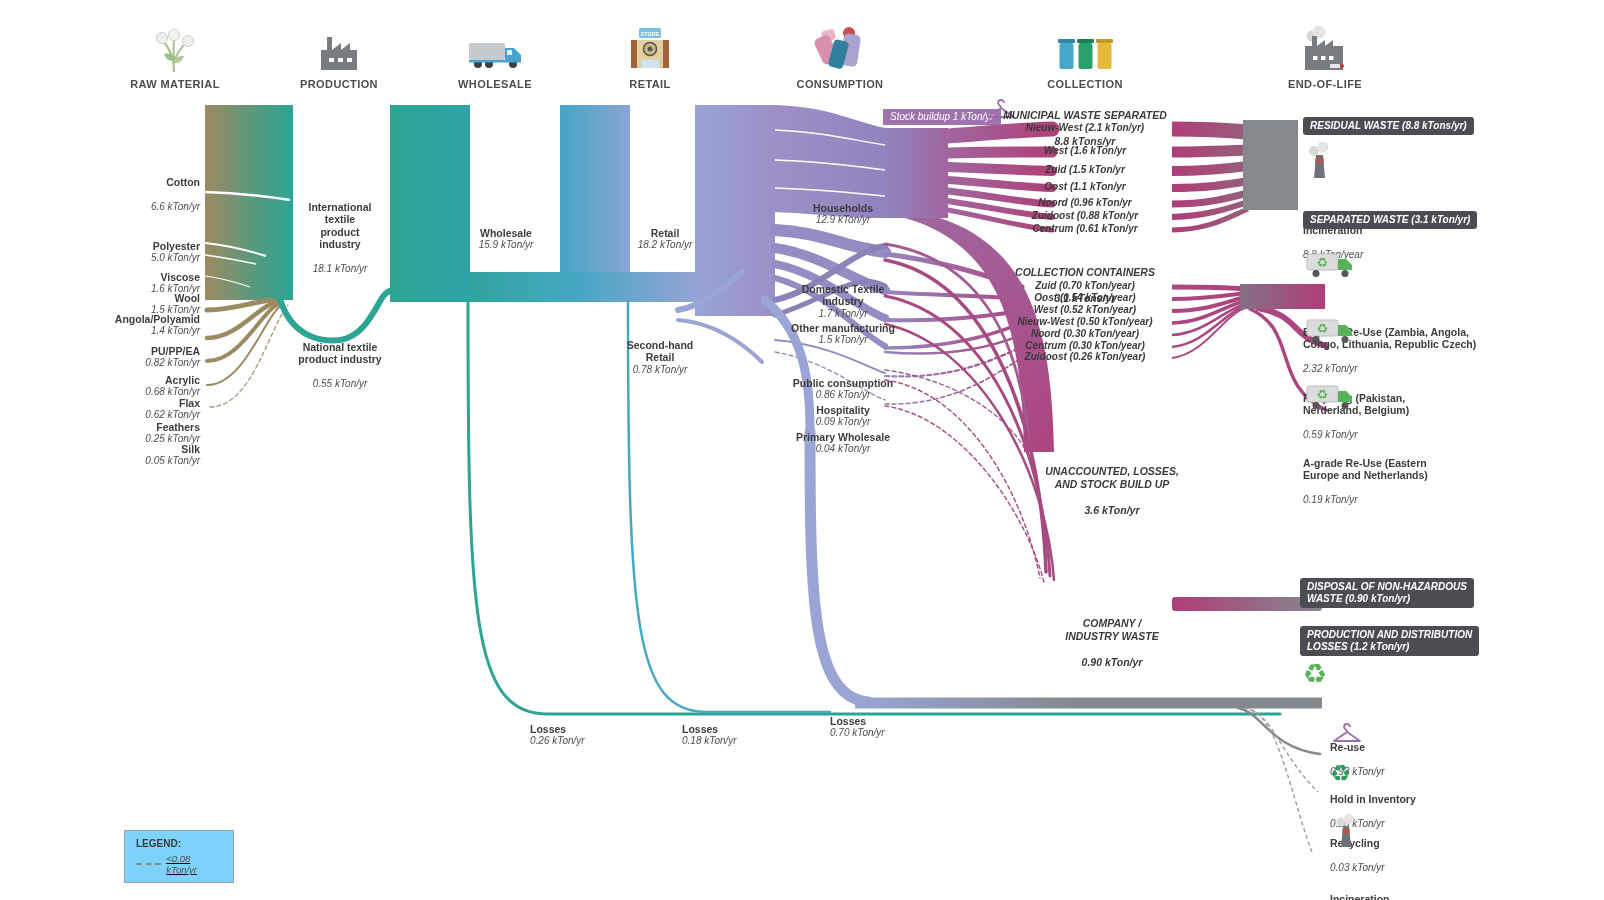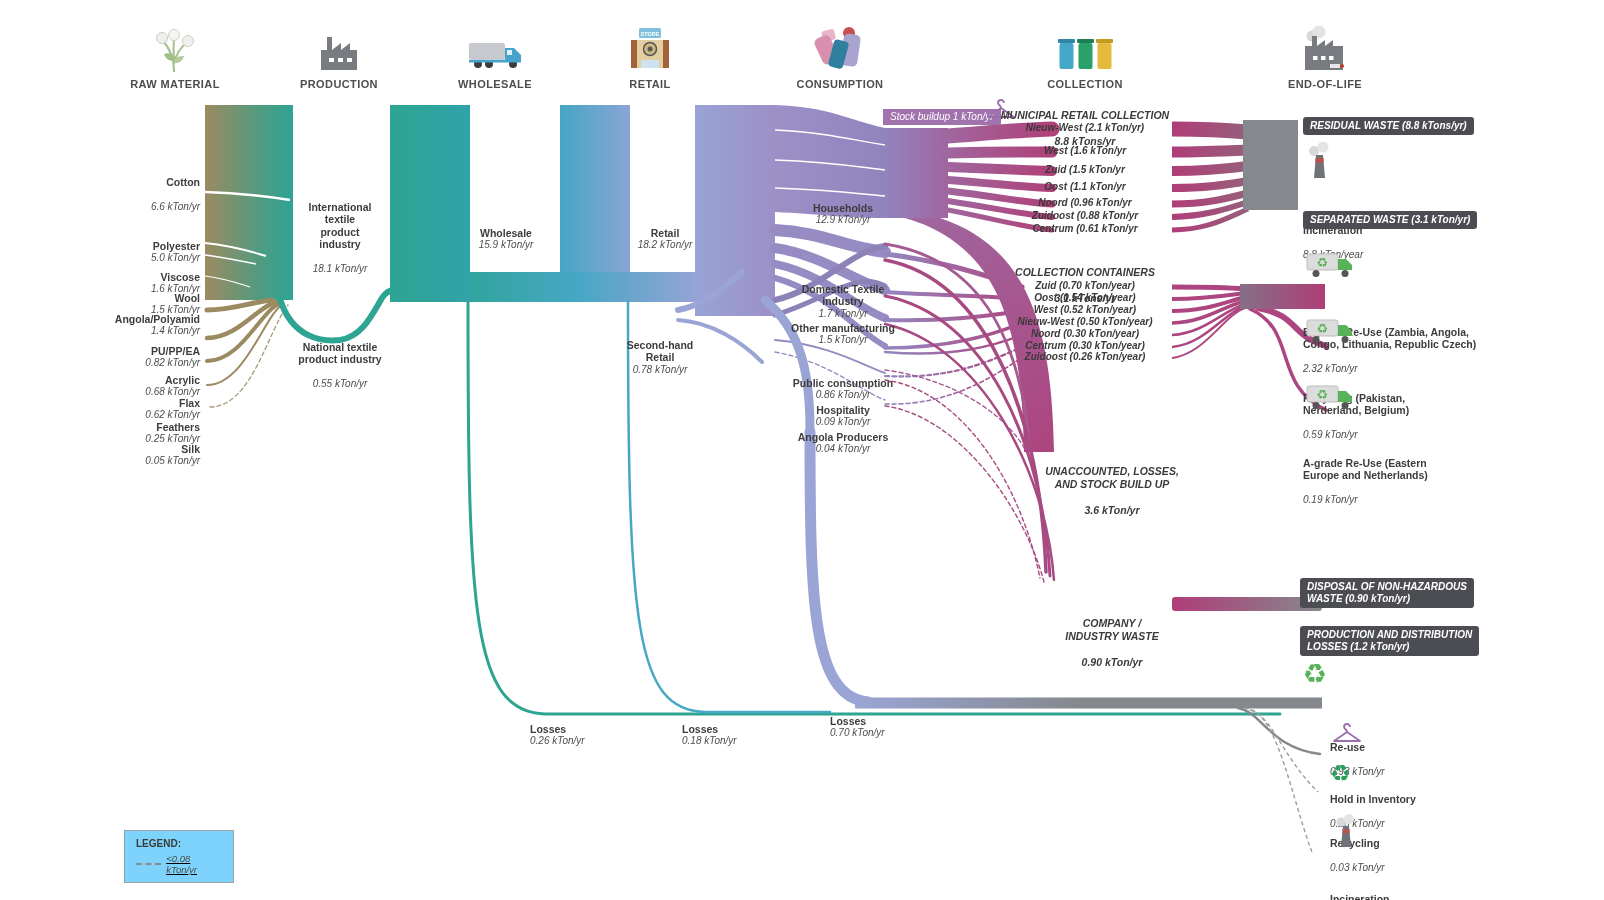--- a/index.html
+++ b/index.html
@@ -368,33 +368,33 @@
   <div class="lbl ce" style="left:778px;top:277px;width:130px">
     <span class="name">Other manufacturing</span><span class="val">1.5 kTon/yr</span>
   </div>
   <div class="lbl ce" style="left:783px;top:332px;width:120px">
     <span class="name">Public consumption</span><span class="val">0.86 kTon/yr</span>
   </div>
   <div class="lbl ce" style="left:783px;top:359px;width:120px">
     <span class="name">Hospitality</span><span class="val">0.09 kTon/yr</span>
   </div>
   <div class="lbl ce" style="left:783px;top:386px;width:120px">
-    <span class="name">Angola Producers</span><span class="val">0.04 kTon/yr</span>
+    <span class="name">Primary Wholesale</span><span class="val">0.04 kTon/yr</span>
   </div>
 
   <div class="stockbadge" style="left:883px;top:109px">Stock buildup 1 kTon/yr</div>
   <div class="icon" style="left:986px;top:98px">
     <svg width="30" height="24" viewBox="0 0 30 24">
       <path d="M18 5 a3 3 0 1 0 -6 0 c0 2 3 2 3 5" stroke="#9b6fae" stroke-width="1.8" fill="none"></path>
       <path d="M15 10 L28 19 L2 19 Z" stroke="#9b6fae" stroke-width="1.8" fill="none" stroke-linejoin="round"></path>
     </svg>
   </div>
 
   <div class="sechdr" style="left:970px;top:96px;width:230px">
-    <span>MUNICIPAL RETAIL COLLECTION</span><br>
+    <span>MUNICIPAL WASTE SEPARATED</span><br>
     <span>8.8 kTons/yr</span>
   </div>
   <div class="district" style="left:1000px;top:122px">Nieuw-West (2.1 kTon/yr)</div>
   <div class="district" style="left:1000px;top:145px">West (1.6 kTon/yr</div>
   <div class="district" style="left:1000px;top:164px">Zuid (1.5 kTon/yr</div>
   <div class="district" style="left:1000px;top:181px">Oost (1.1 kTon/yr</div>
   <div class="district" style="left:1000px;top:197px">Noord (0.96 kTon/yr</div>
   <div class="district" style="left:1000px;top:210px">Zuidoost (0.88 kTon/yr</div>
   <div class="district" style="left:1000px;top:223px">Centrum (0.61 kTon/yr</div>
 

